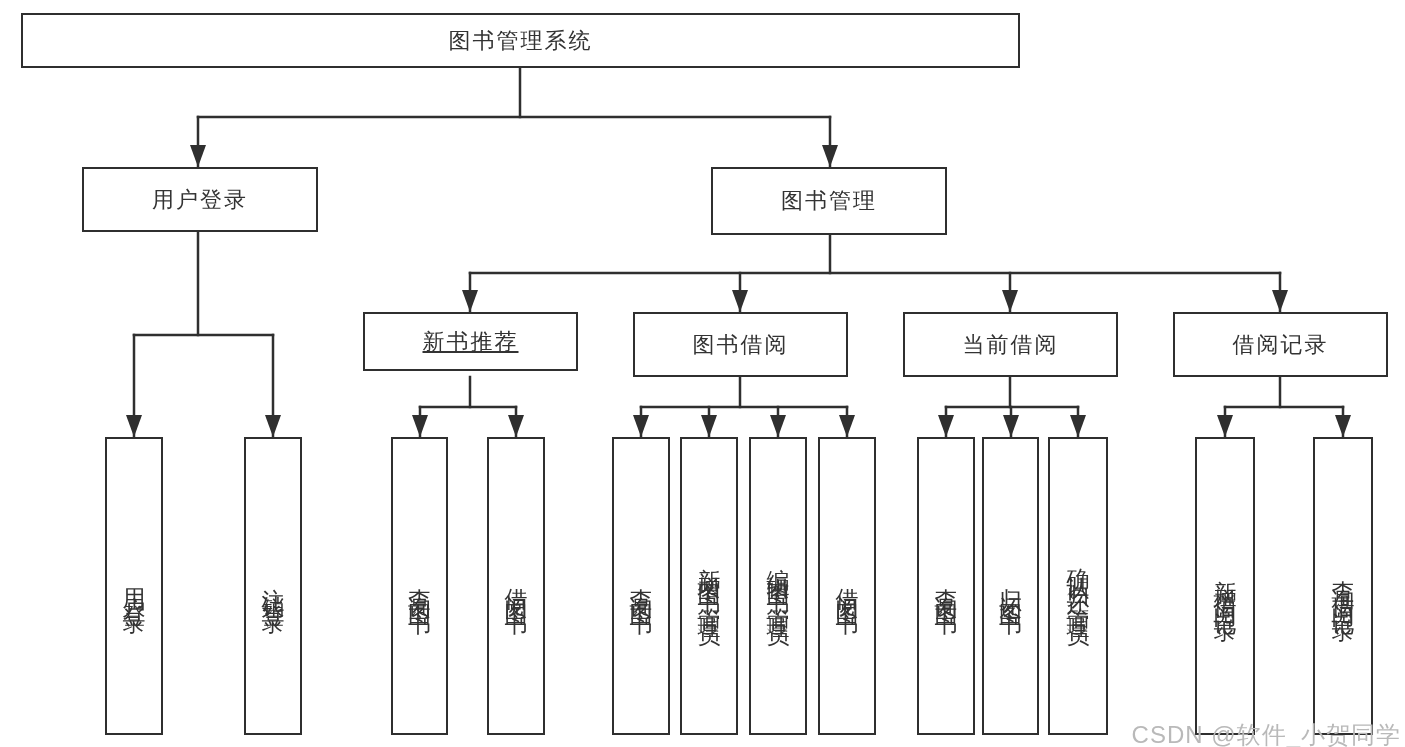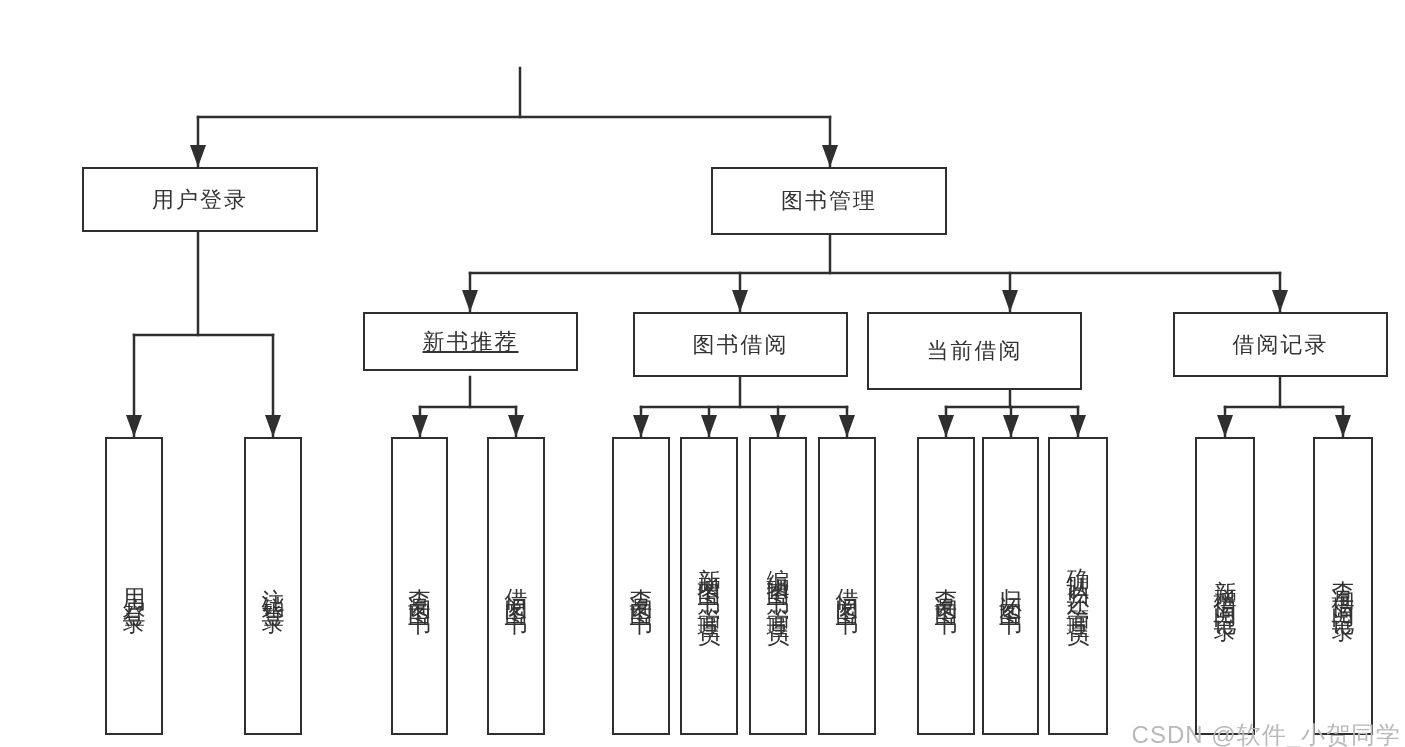--- a/index.html
+++ b/index.html
@@ -41,21 +41,21 @@
     top:437px;
   }
   
   .n-root{left:21px;top:13px;width:999px;height:55px;}
   
   .n-user-login{left:82px;top:167px;width:236px;height:65px;}
   .n-book-mgmt{left:711px;top:167px;width:236px;height:68px;}
   
   .n-new-book{left:363px;top:312px;width:215px;height:59px;text-decoration:underline;}
   .n-book-borrow{left:633px;top:312px;width:215px;height:65px;}
-  .n-current-borrow{left:867px;top:312px;width:215px;height:78px;}
+  .n-current-borrow{left:903px;top:312px;width:215px;height:65px;}
   .n-borrow-record{left:1173px;top:312px;width:215px;height:65px;}
   
   .n-leaf-login{left:105px;}
   .n-leaf-logout{left:244px;}
   .n-leaf-q1{left:391px;width:57px;}
   .n-leaf-b1{left:487px;}
   .n-leaf-q2{left:612px;}
   .n-leaf-add-book{left:680px;}
   .n-leaf-edit-book{left:749px;}
   .n-leaf-b2{left:818px;}
@@ -122,20 +122,21 @@
       <path d="M1011,407 V436" marker-end="url(#ah)"></path>
       <path d="M1078,407 V436" marker-end="url(#ah)"></path>
 
       <path d="M1280,377 V407"></path>
       <path d="M1225,407 H1343"></path>
       <path d="M1225,407 V436" marker-end="url(#ah)"></path>
       <path d="M1343,407 V436" marker-end="url(#ah)"></path>
     </g>
   </svg>
 
+  <div class="node hbox n-root">图书管理系统</div>
 
   <div class="node hbox n-user-login">用户登录</div>
   <div class="node hbox n-book-mgmt">图书管理</div>
 
   <div class="node hbox n-new-book">新书推荐</div>
   <div class="node hbox n-book-borrow">图书借阅</div>
   <div class="node hbox n-current-borrow">当前借阅</div>
   <div class="node hbox n-borrow-record">借阅记录</div>
 
   <div class="node vbox n-leaf-login">用户登录</div>

